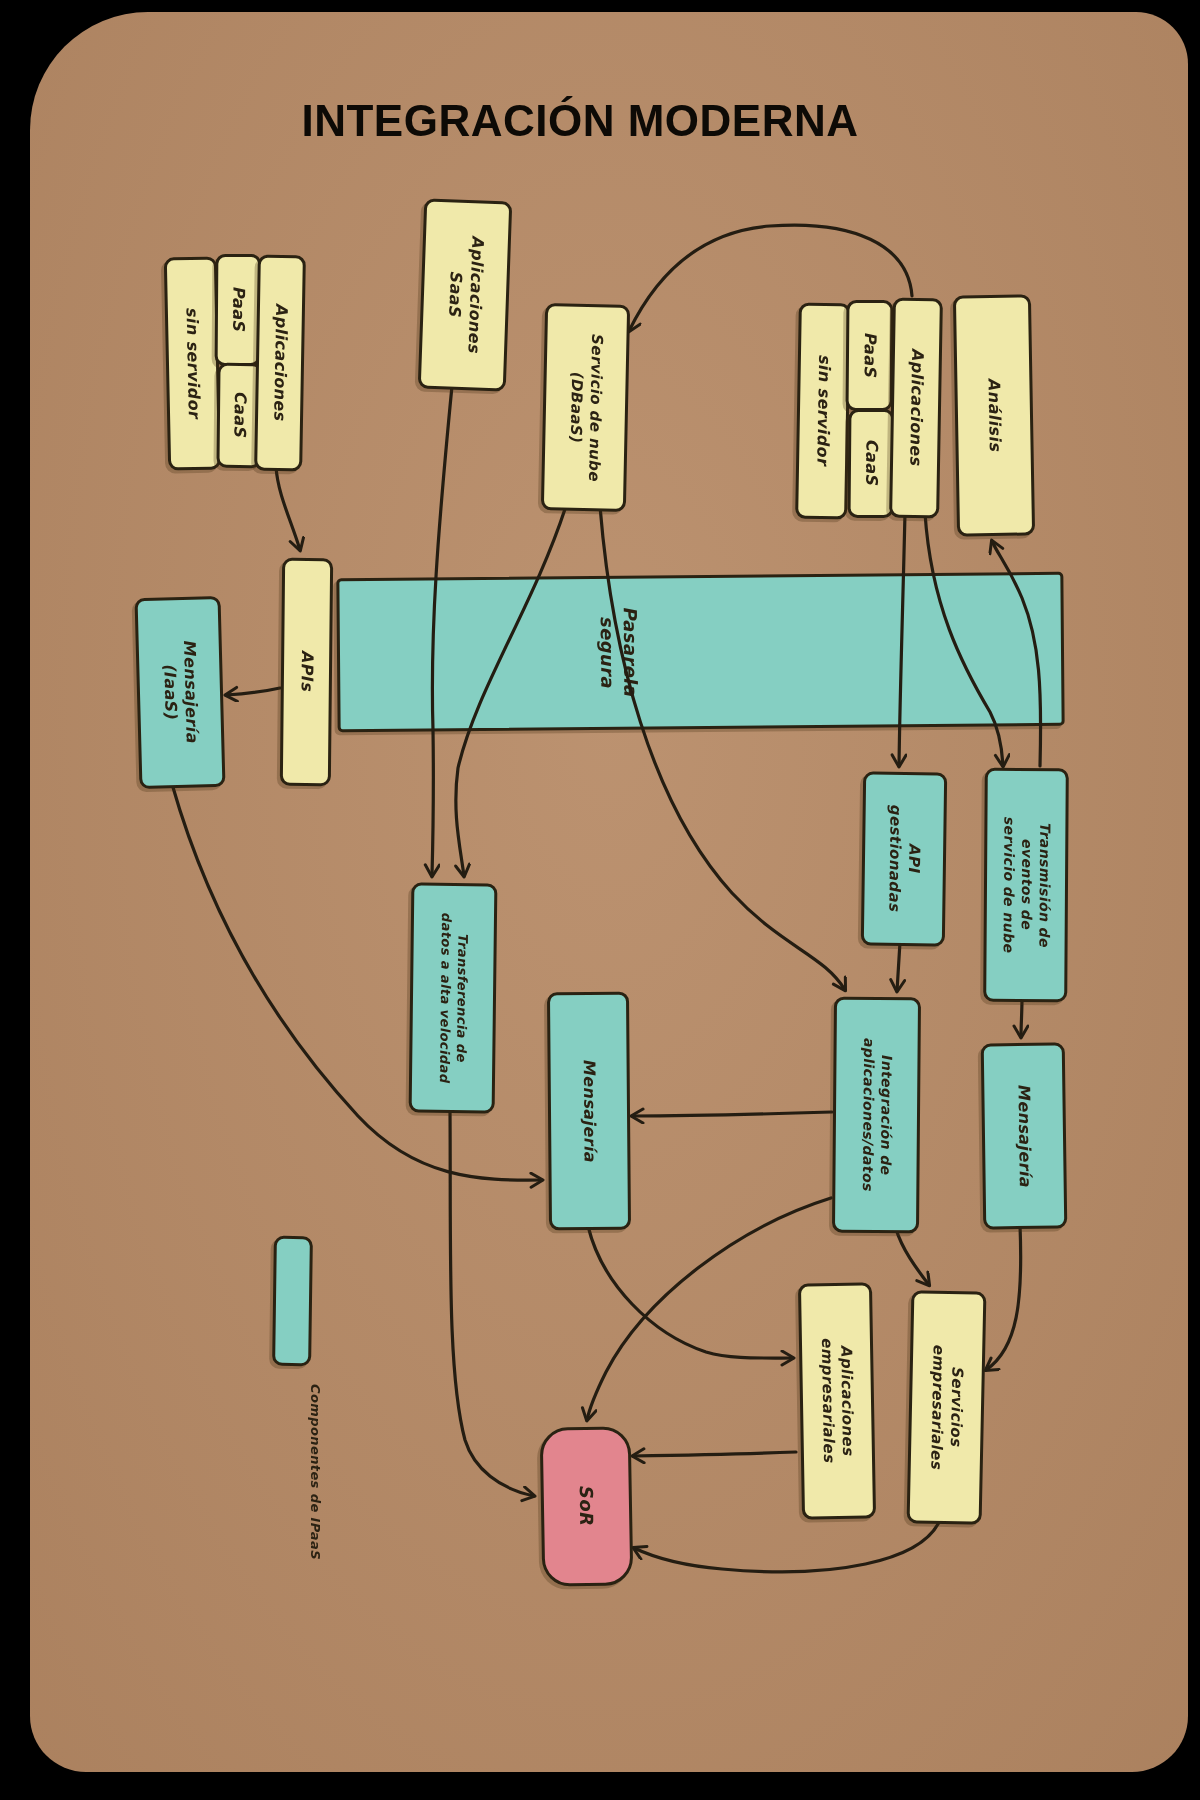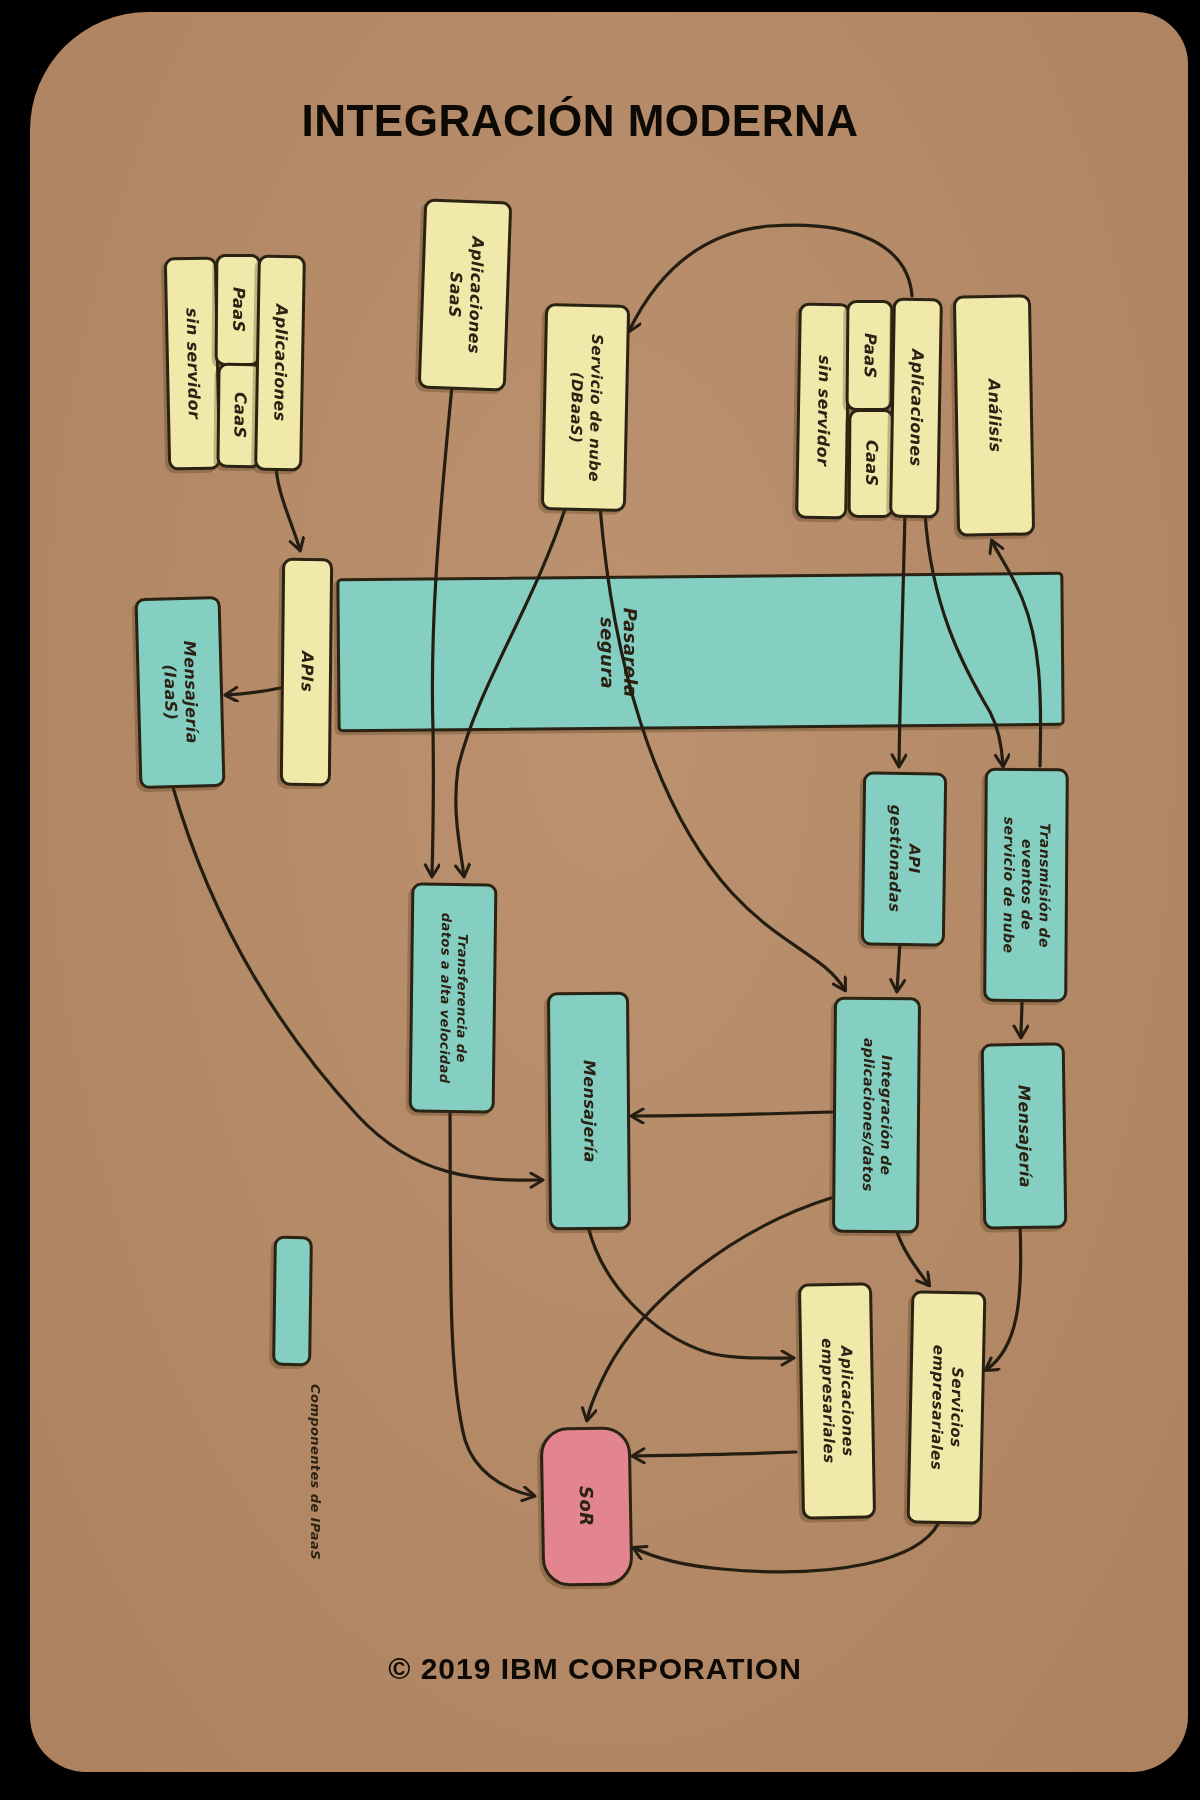--- a/index.html
+++ b/index.html
@@ -39,21 +39,20 @@
       <span class="vtext">Pasarela
 segura</span>
     </div>
 
     <div class="node teal" style="left:243px;top:1224px;width:33px;height:124px;--r:0.8deg"></div>
 
     <div class="legend-label">
       <span class="vtext fs13">Componentes de IPaaS</span>
     </div>
 
-    <div class="footer">© 2019 IBM CORPORATION</div>
   </div>
 
   <svg class="wires" viewBox="0 0 1200 1800">
     <defs>
       <marker id="ah" markerUnits="userSpaceOnUse" markerWidth="22" markerHeight="22" refX="13" refY="8" orient="auto">
         <path d="M2,1 L14,8 L2,15" fill="none" stroke="#241d12" stroke-width="3" stroke-linecap="round" stroke-linejoin="round"></path>
       </marker>
     </defs>
     <g fill="none" stroke="#241d12" stroke-width="3.2" stroke-linecap="round" marker-end="url(#ah)">
       <path d="M276,467 C278,495 291,520 300,550"></path>

